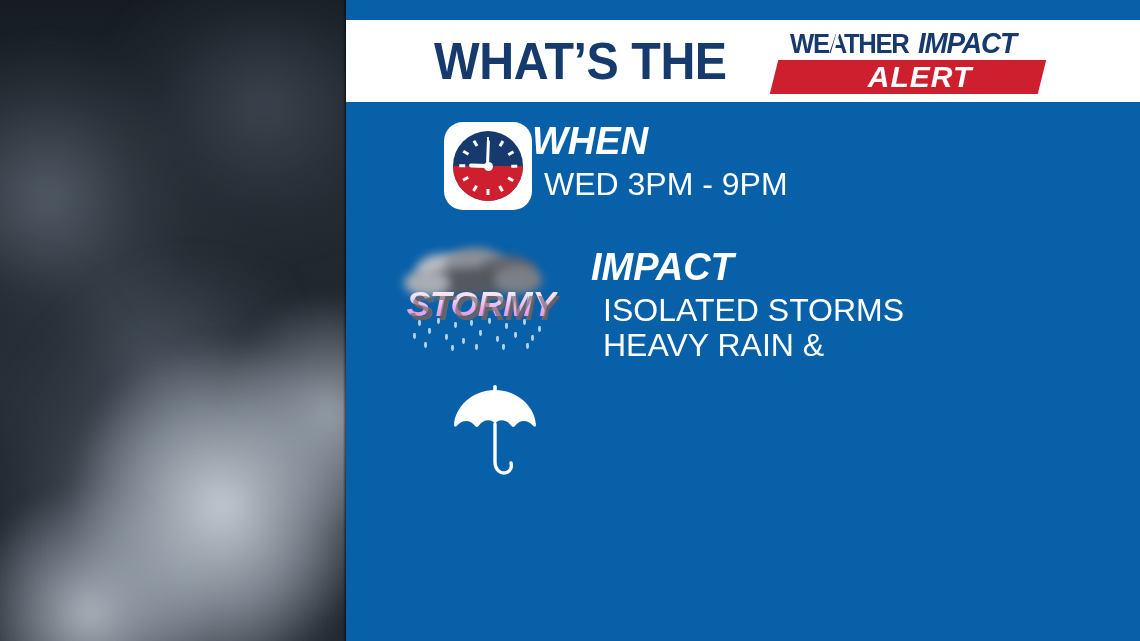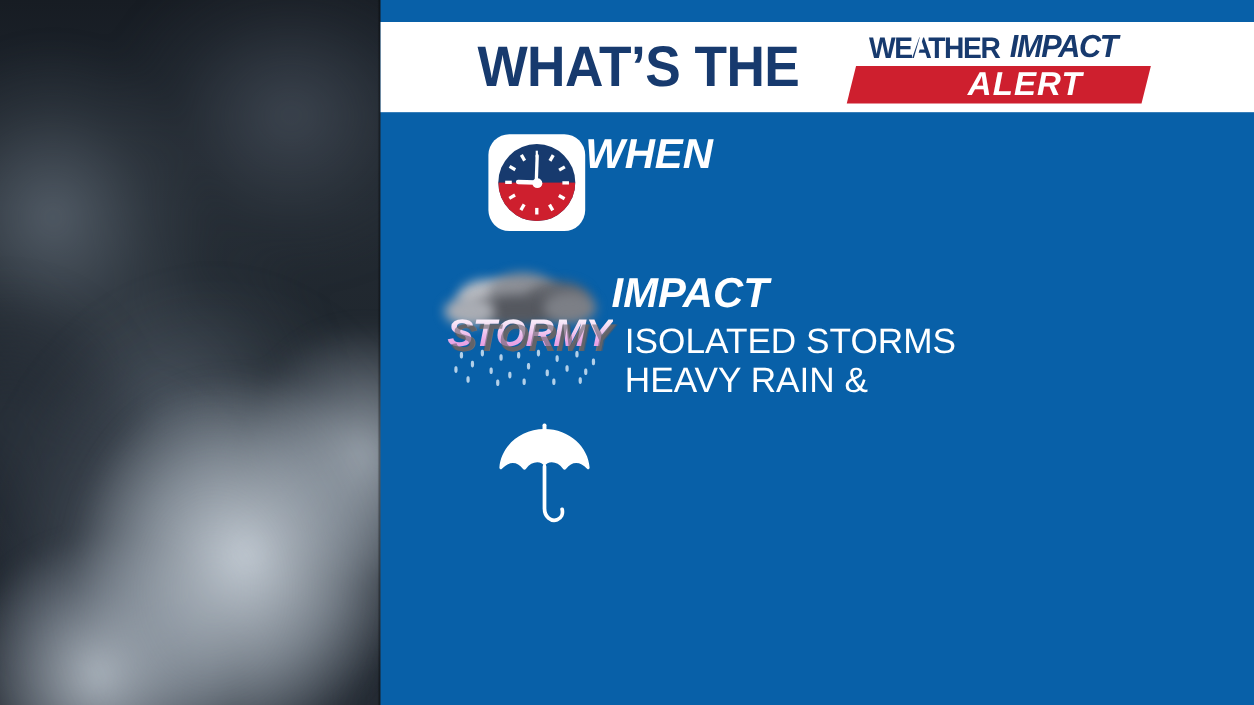--- a/index.html
+++ b/index.html
@@ -138,21 +138,21 @@
   }
   #logo-bar {
     position: absolute;
     left: 0; top: 32px;
     width: 268px; height: 34px;
     background: #CE1F2E;
     transform: skewX(-14deg);
   }
   #logo-alert {
     position: absolute;
-    left: 12px; top: 32px;
+    left: 0; top: 32px;
     width: 268px; height: 34px;
     display: flex; align-items: center; justify-content: center;
     color: #ffffff;
     font-size: 30px;
     font-weight: 700;
     font-style: italic;
     letter-spacing: 1px;
     padding-left: 24px;
     box-sizing: border-box;
   }
@@ -183,21 +183,21 @@
     font-weight: 400;
     line-height: 1.10;
     white-space: nowrap;
     margin-top: 7px;
     padding-left: 12px;
   }
   .sub div { white-space: nowrap; }
 
   
   #row-when   { left: 444px; top: 122px; }
-  #row-impact { left: 404px; top: 248px; }
+  #row-impact { left: 404px; top: 248px; gap: 35px; }
   #row-need   { left: 452px; top: 384px; }
 
   
   #clock {
     width: 88px; height: 88px;
     background: #ffffff;
     border-radius: 19px;
     position: relative;
     box-sizing: border-box;
   }
@@ -383,20 +383,23 @@
               <i></i>
             </div>
           <div id="hand-min"></div>
           <div id="hand-hour"></div>
           <div id="hand-pin"></div>
         </div>
       </div>
     </div>
     <div class="txt">
       <div class="heading">WHEN</div>
+      <div class="sub">
+        <div>WED 3PM - 9PM</div>
+      </div>
     </div>
   </div>
 
   <div class="row" id="row-impact">
     <div class="icon-slot">
       <div id="stormy">
         <div class="sc" style="left:12px; top:6px;  width:56px; height:34px; background:#b9bcc2;"></div>
         <div class="sc" style="left:40px; top:0px;  width:62px; height:36px; background:#8d9097;"></div>
         <div class="sc" style="left:74px; top:8px;  width:58px; height:32px; background:#63666d;"></div>
         <div class="sc" style="left:26px; top:20px; width:80px; height:28px; background:#55585f;"></div>

